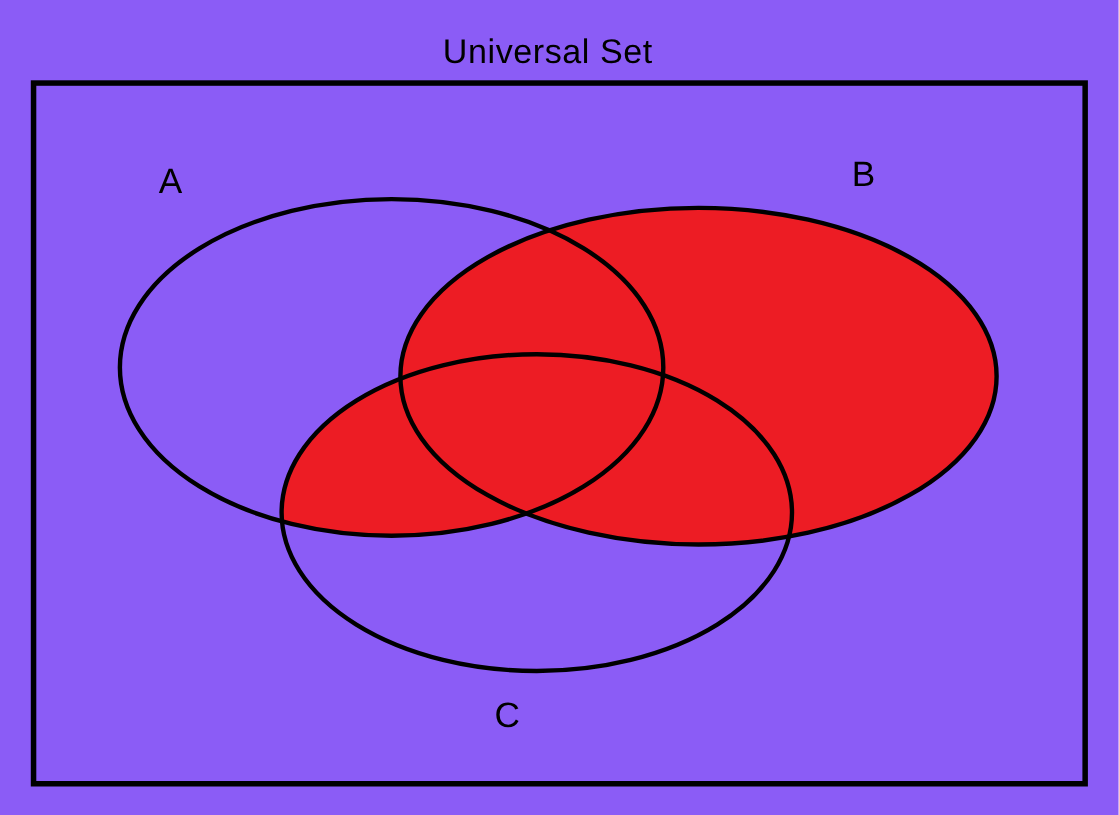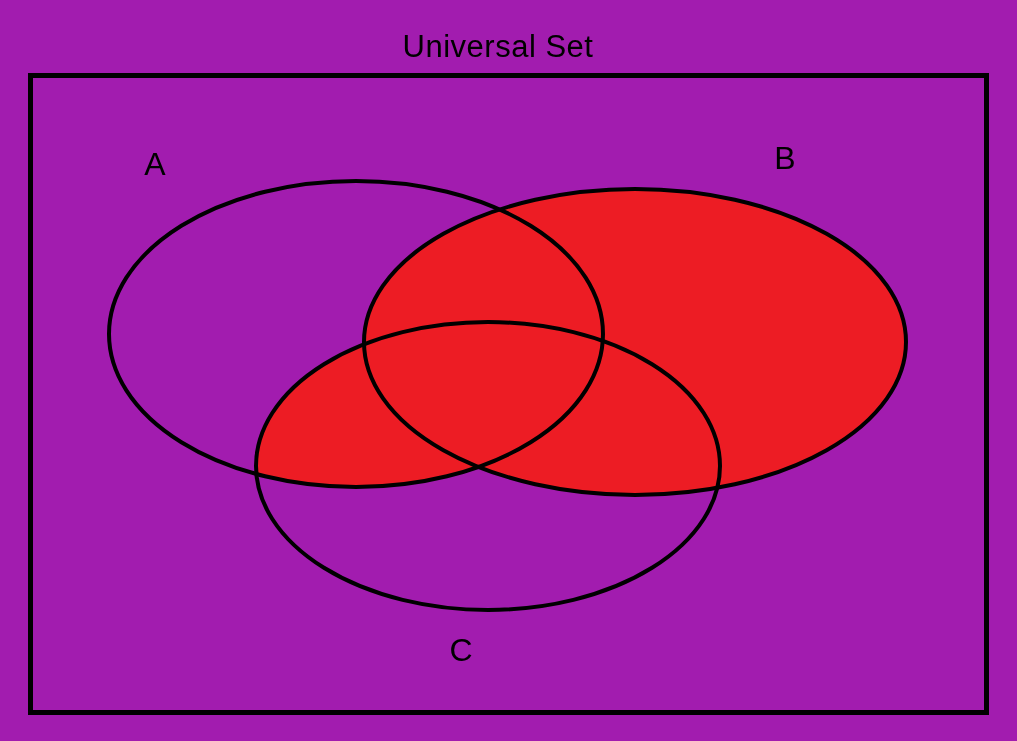--- a/index.html
+++ b/index.html
@@ -4,21 +4,21 @@
 <style>
   html, body {
     margin: 0;
     padding: 0;
     background: #ffffff;
   }
   .stage {
     position: relative;
     width: 1017px;
     height: 741px;
-    background: #a21caf;
+    background: #8b5cf6;
     overflow: hidden;
     font-family: "Liberation Sans", "DejaVu Sans", sans-serif;
   }
   svg text {
     font-family: "Liberation Sans", "DejaVu Sans", sans-serif;
     fill: #000000;
   }
   .title-text {
     font-size: 31px;
     letter-spacing: 0.5px;

